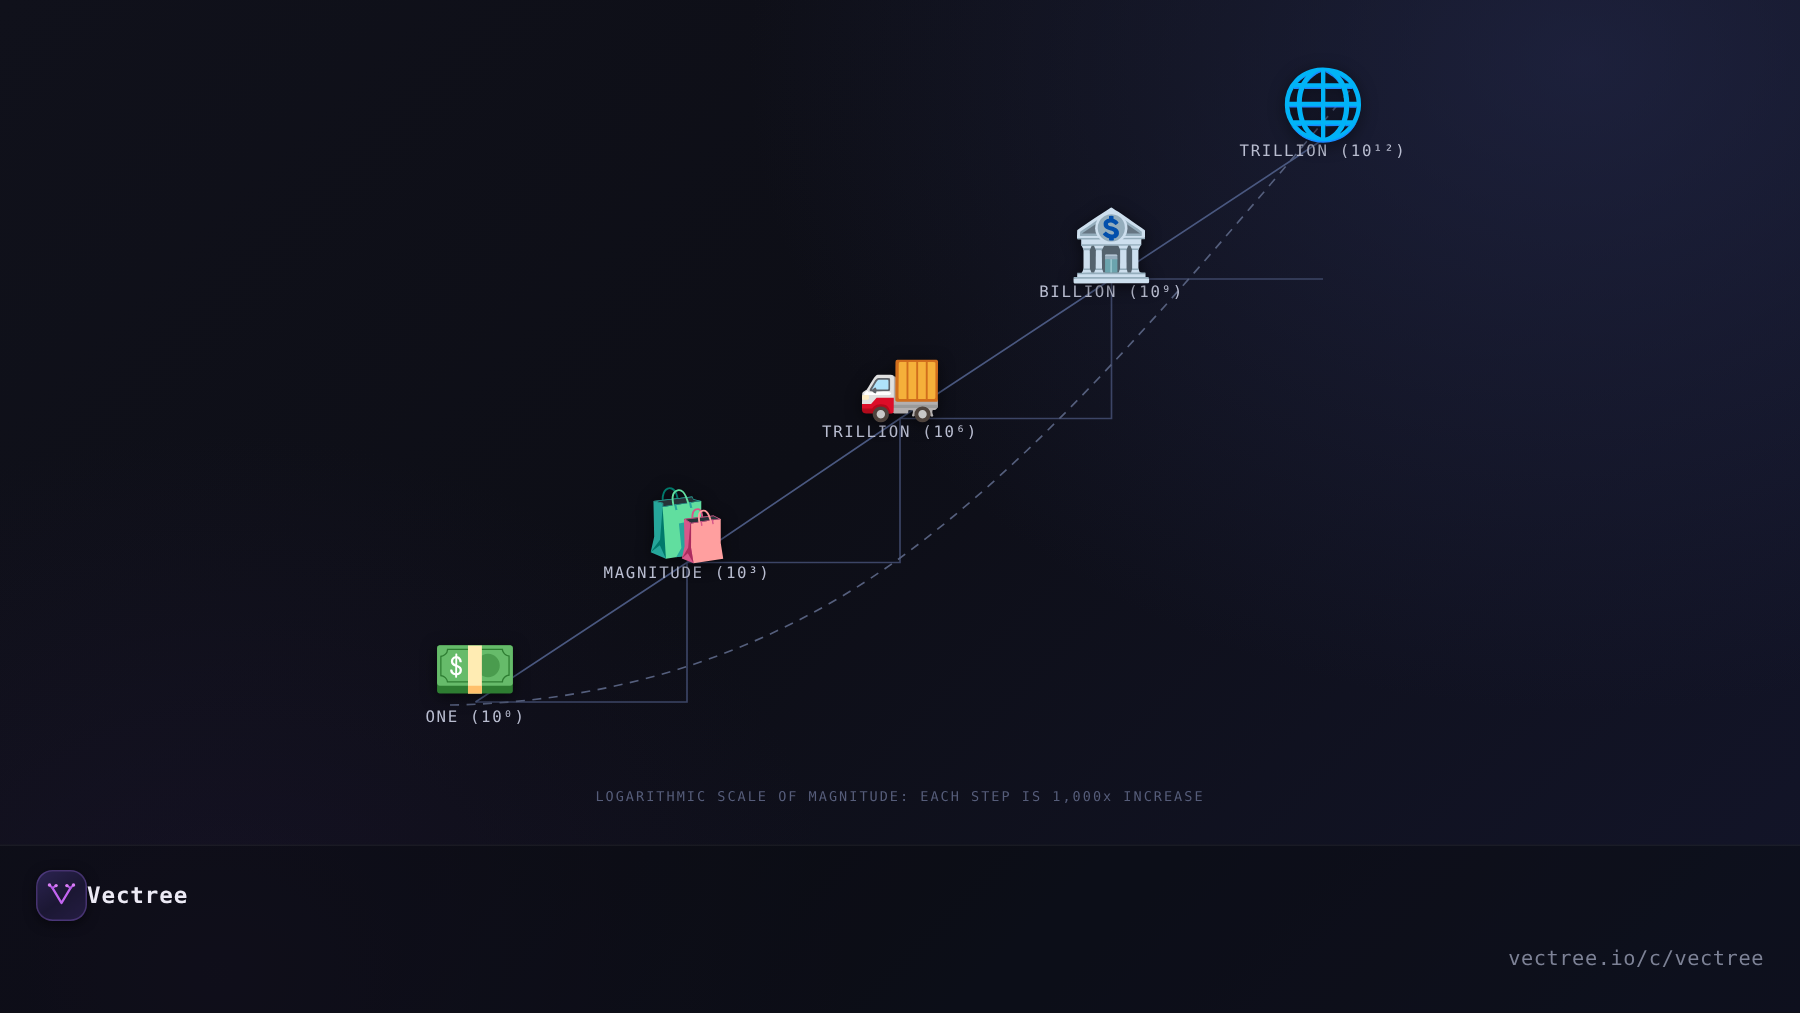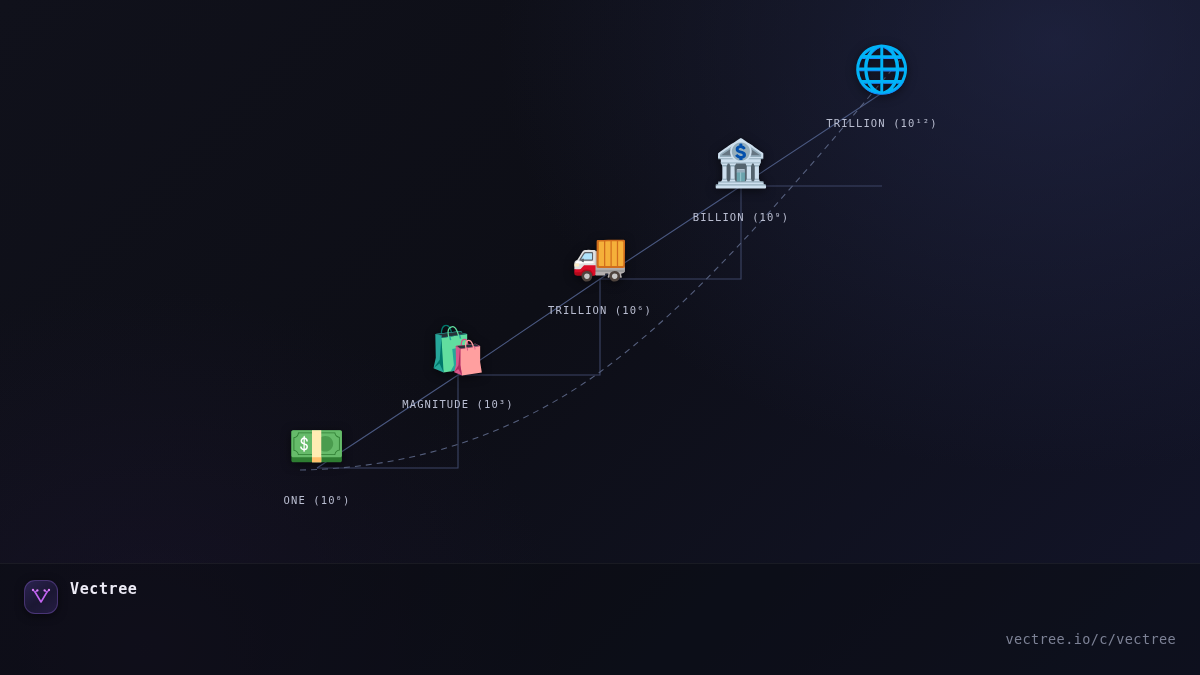--- a/index.html
+++ b/index.html
@@ -21,40 +21,40 @@
   #viz{ position:absolute; left:0; top:0; width:1200px; height:560px; }
   .node{ position:absolute; text-align:center; transform:translateX(-50%); }
   .node .glyph{
     font-family:"DejaVu Sans",sans-serif;
     line-height:1;
     display:block;
     filter:drop-shadow(0 2px 5px rgba(0,0,0,0.55));
   }
   .node .nlabel{
     display:block;
-    margin-top:25px;
+    margin-top:3px;
     font-size:10.5px;
     letter-spacing:1.1px;
     color:#b9bdd0;
     white-space:nowrap;
   }
   #caption{
     position:absolute; left:0; right:0; top:527px;
     text-align:center;
     font-size:9px;
     letter-spacing:1.35px;
     color:#565d7a;
     white-space:nowrap;
   }
   #footer{
     position:absolute; left:0; right:0; bottom:0; height:112px;
     border-top:1px solid rgba(255,255,255,0.055);
     background:rgba(9,10,16,0.45);
   }
-  #brand-row{ position:absolute; left:24px; top:16px; display:flex; align-items:flex-start; gap:12px; }
+  #brand-row{ position:absolute; left:24px; top:16px; display:flex; align-items:center; }
   #logo-badge{
     width:34px; height:34px; border-radius:11px;
     background:linear-gradient(145deg,#2b2350 0%,#1b1733 55%,#241c42 100%);
     border:1px solid rgba(160,110,235,0.30);
     display:flex; align-items:center; justify-content:center;
     box-shadow:0 2px 8px rgba(0,0,0,0.5);
   }
   #brand-name{ font-size:15px; font-weight:bold; letter-spacing:0.6px; color:#eceaf5; }
   #page-title{
     position:absolute; left:24px; top:50px;
@@ -99,20 +99,21 @@
   <div class="node" style="left:741px; top:140px;">
     <span class="glyph" style="font-size:46px;">🏦</span>
     <span class="nlabel">BILLION (10⁹)</span>
   </div>
 
   <div class="node" style="left:882px; top:46px;">
     <span class="glyph" style="font-size:46px;">🌐</span>
     <span class="nlabel">TRILLION (10¹²)</span>
   </div>
 
+  <div id="caption">LOGARITHMIC SCALE OF MAGNITUDE: EACH STEP IS 1,000x INCREASE</div>
 </div>
 
 <div id="footer">
   <div id="brand-row">
     <div id="logo-badge">
       <svg width="22" height="22" viewBox="0 0 22 22">
         <path d="M5 6 L11 16 L17 6" fill="none" stroke="#c264f0" stroke-width="1.6" stroke-linecap="round" stroke-linejoin="round"></path>
         <path d="M5 6 L3.2 4.2 M5 6 L7.2 4.6 M17 6 L18.8 4.2 M17 6 L14.8 4.6" fill="none" stroke="#b558e6" stroke-width="1.3" stroke-linecap="round"></path>
         <circle cx="3.0" cy="4.0" r="1.15" fill="#d97ef5"></circle>
         <circle cx="7.4" cy="4.4" r="1.15" fill="#d97ef5"></circle>

